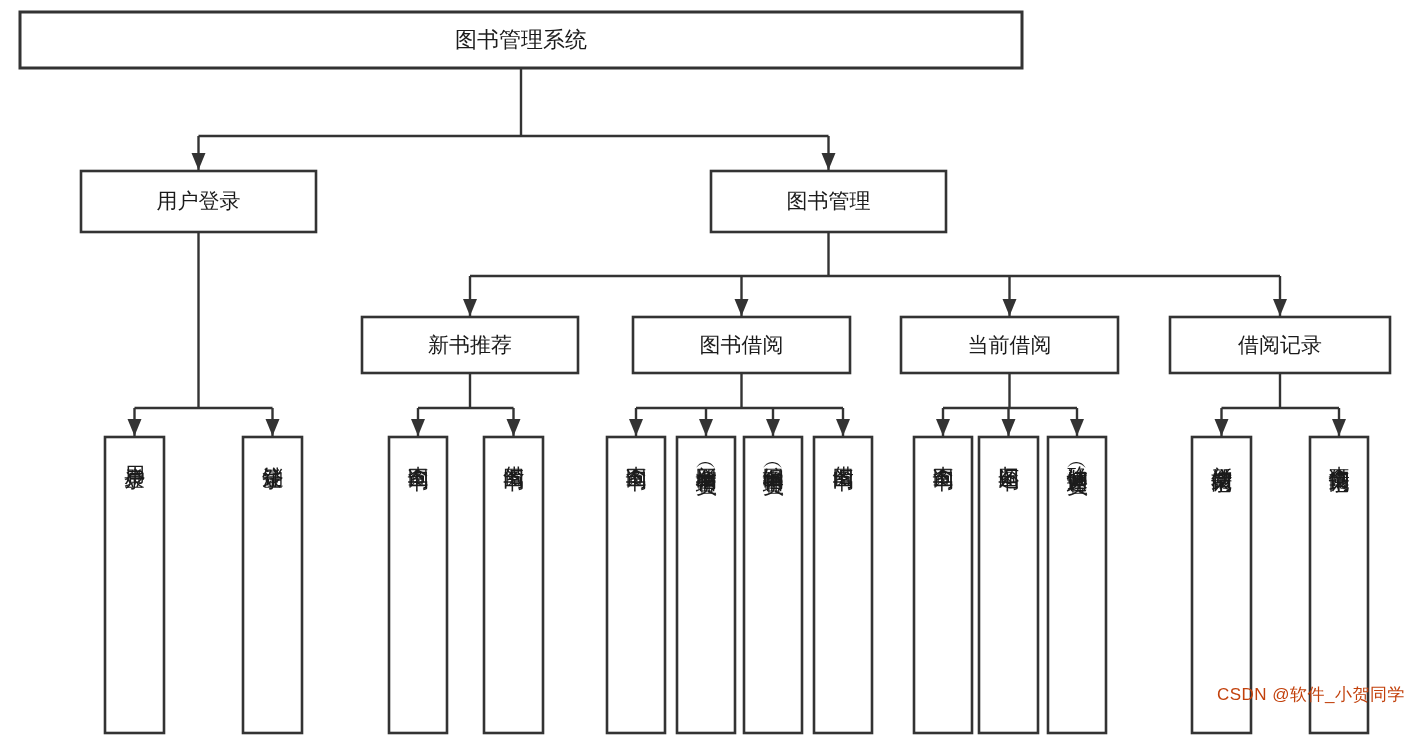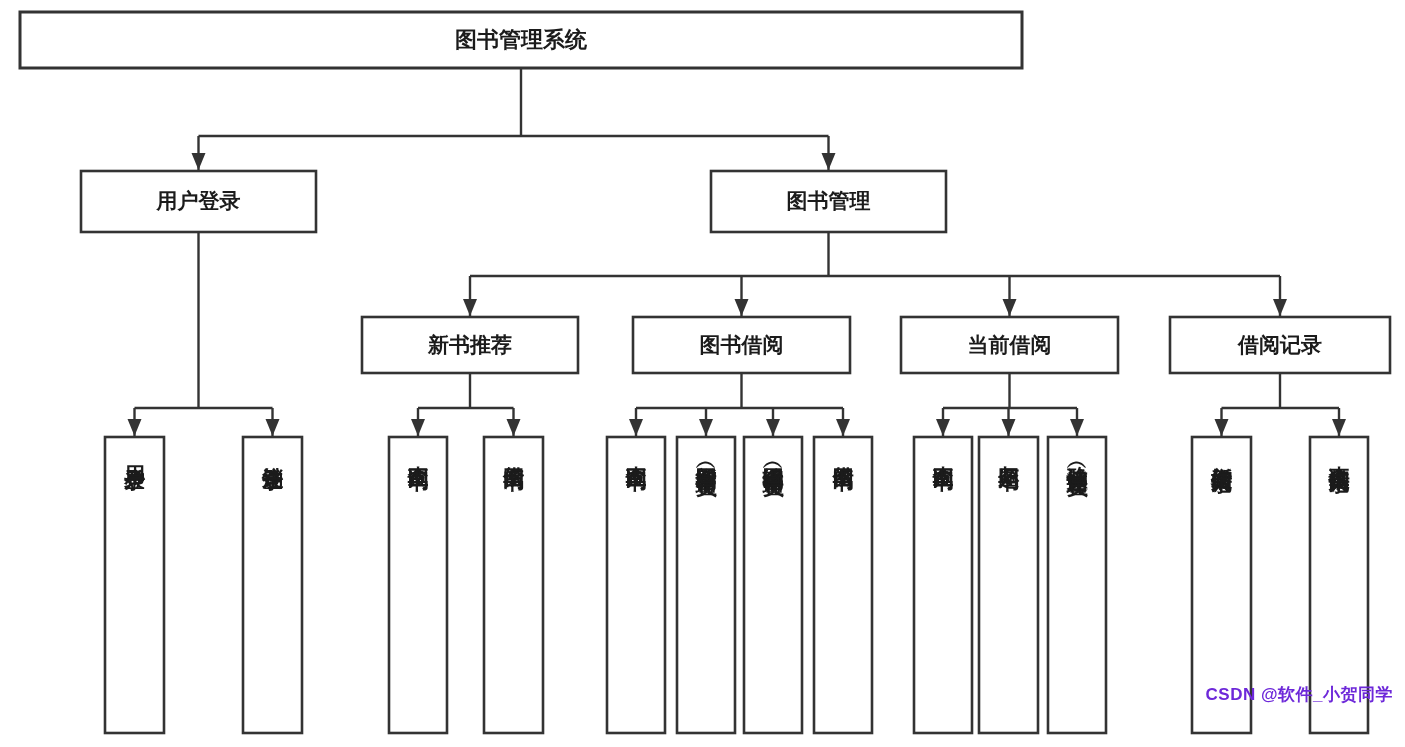--- a/index.html
+++ b/index.html
@@ -13,21 +13,20 @@
     font-family: "Liberation Sans", "DejaVu Sans", sans-serif;
     overflow: hidden;
     position: relative;
   }
   #diagram-root {
     position: absolute;
     left: 0;
     top: 0;
     width: 1405px;
     height: 712px;
-    font-weight: bold;
   }
   svg#flow {
     display: block;
     width: 1405px;
     height: 747px;
   }
   .node-box {
     fill: #ffffff;
     stroke: #333333;
     stroke-width: 2.6;
@@ -67,25 +66,25 @@
     text-orientation: upright;
     font-family: "Liberation Sans", "DejaVu Sans", sans-serif;
     font-size: 21px;
     line-height: 1.16;
     color: #1b1b1b;
     letter-spacing: 1.5px;
     white-space: nowrap;
   }
   #watermark {
     position: absolute;
-    right: 12px;
+    right: 0;
     bottom: 6px;
     font-family: "Liberation Sans", "DejaVu Sans", sans-serif;
     font-size: 17px;
-    color: #6d28d9;
+    color: #c2410c;
     letter-spacing: 0.5px;
     user-select: none;
     white-space: nowrap;
   }
 </style>
 </head>
 <body>
 
 <div id="diagram-root">
   <svg id="flow" viewBox="0 0 1405 747">

